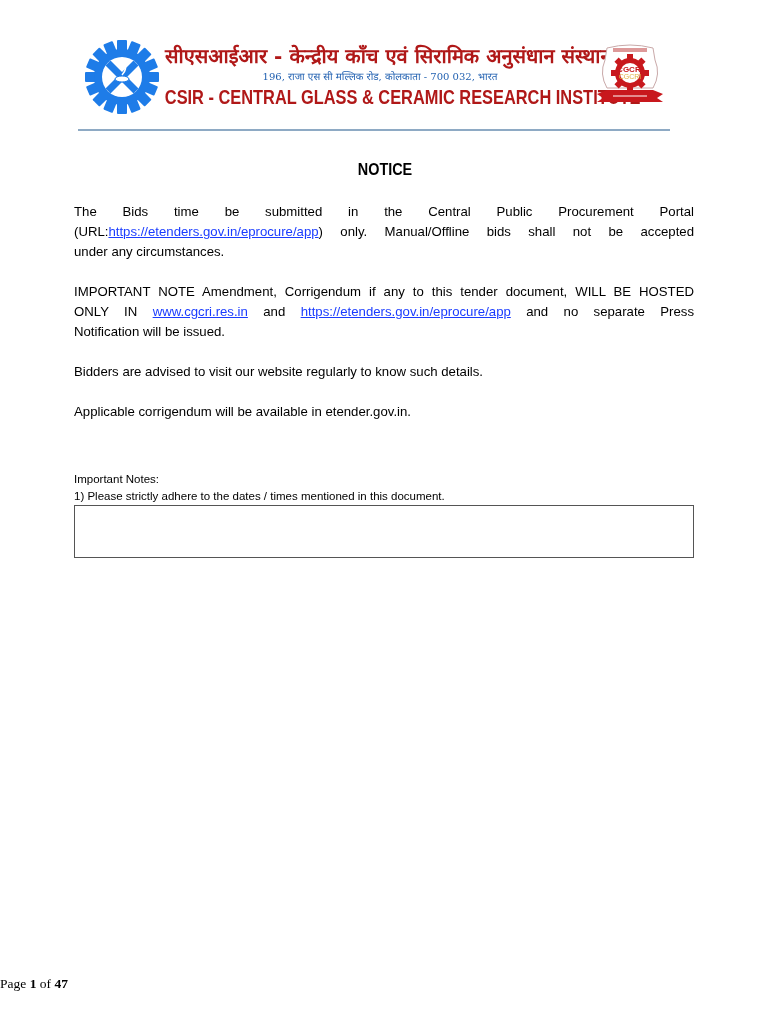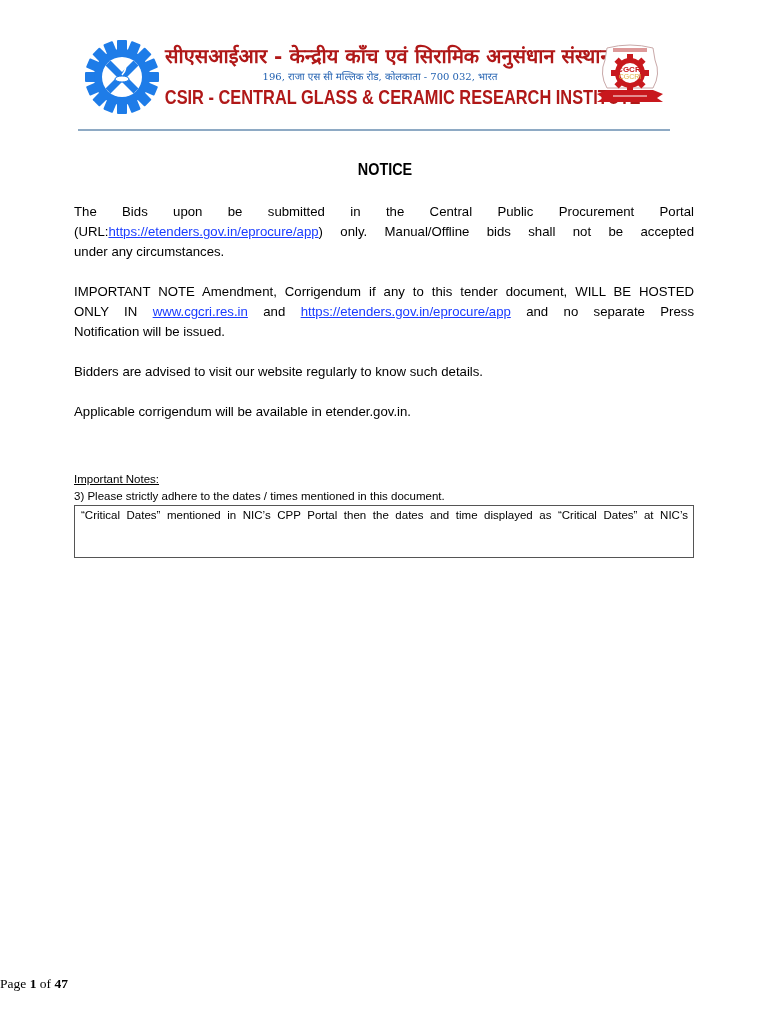--- a/index.html
+++ b/index.html
@@ -28,21 +28,21 @@
                       font-weight: bold; font-size: 16px; font-family: "Liberation Sans", sans-serif;
                       transform: scaleX(0.9); }
     .para { position: absolute; left: 74px; width: 620px; text-align: justify; text-align-last: left; }
     .para.p1 { top: 202px; }
     .para.p2 { top: 282px; }
     .para.p3 { top: 362px; }
     .para.p4 { top: 402px; }
     .justify-line { display: block; text-align: justify; text-align-last: justify; }
     a.link { color: #1a3cff; text-decoration: underline; }
 
-    .notes-label { position: absolute; left: 74px; top: 472px; font-size: 11.5px; text-decoration: underline; }
+    .notes-label { position: absolute; left: 74px; top: 472px; font-size: 11.5px; }
     .notes-item1 { position: absolute; left: 74px; top: 489px; font-size: 11.5px; }
     .notes-box { position: absolute; left: 74px; top: 505px; width: 607px; height: 44px;
                  border: 1px solid #555; padding: 1px 5px 6px 6px; font-size: 11.5px; line-height: 17px;
                  text-align: justify; }
     .notes-box .jl { display: block; text-align: justify; text-align-last: justify; }
 
     .page-footer { position: absolute; left: 0; top: 976px; width: 770px; text-align: left;
                    font-family: "Liberation Serif", serif; font-size: 13.5px; }
     .page-footer b { font-weight: bold; }
   </style>
@@ -114,21 +114,21 @@
   </div>
 
   <div class="header-rule"></div>
 
   <div class="notice-heading">NOTICE</div>
 
   <div class="para p1 body-text">
     <span class="justify-line">
       <span>The</span>
       <span>Bids</span>
-      <span>upon</span>
+      <span>time</span>
       <span>be</span>
       <span>submitted</span>
       <span>in</span>
       <span>the</span>
       <span>Central</span>
       <span>Public</span>
       <span>Procurement</span>
       <span>Portal</span>
     </span>
     <span class="justify-line"><span>(URL:</span><a class="link">https://etenders.gov.in/eprocure/app</a><span>) only. Manual/Offline bids shall not be accepted</span></span>
@@ -138,19 +138,18 @@
   <div class="para p2 body-text">
     <span class="justify-line">IMPORTANT NOTE Amendment, Corrigendum if any to this tender document, WILL BE HOSTED</span>
     <span class="justify-line"><span>ONLY IN </span> <a class="link">www.cgcri.res.in</a> <span> and </span> <a class="link">https://etenders.gov.in/eprocure/app</a> <span> and no separate Press</span></span>
     <span style="display:block">Notification will be issued.</span>
   </div>
 
   <div class="para p3 body-text">Bidders are advised to visit our website regularly to know such details.</div>
   <div class="para p4 body-text">Applicable corrigendum will be available in etender.gov.in.</div>
 
   <div class="notes-label body-text" style="font-size:11.5px;line-height:15px;">Important Notes:</div>
-  <div class="notes-item1 body-text" style="font-size:11.5px;line-height:15px;">3) Please strictly adhere to the dates / times mentioned in this document.</div>
+  <div class="notes-item1 body-text" style="font-size:11.5px;line-height:15px;">1) Please strictly adhere to the dates / times mentioned in this document.</div>
   <div class="notes-box body-text">
-    <span class="jl">“Critical Dates” mentioned in NIC’s CPP Portal then the dates and time displayed as “Critical Dates” at NIC’s</span>
   </div>
 
   <div class="page-footer"><span>Page </span><b>1</b><span> of </span><b>47</b></div>
 </div>
 
 </body></html>

